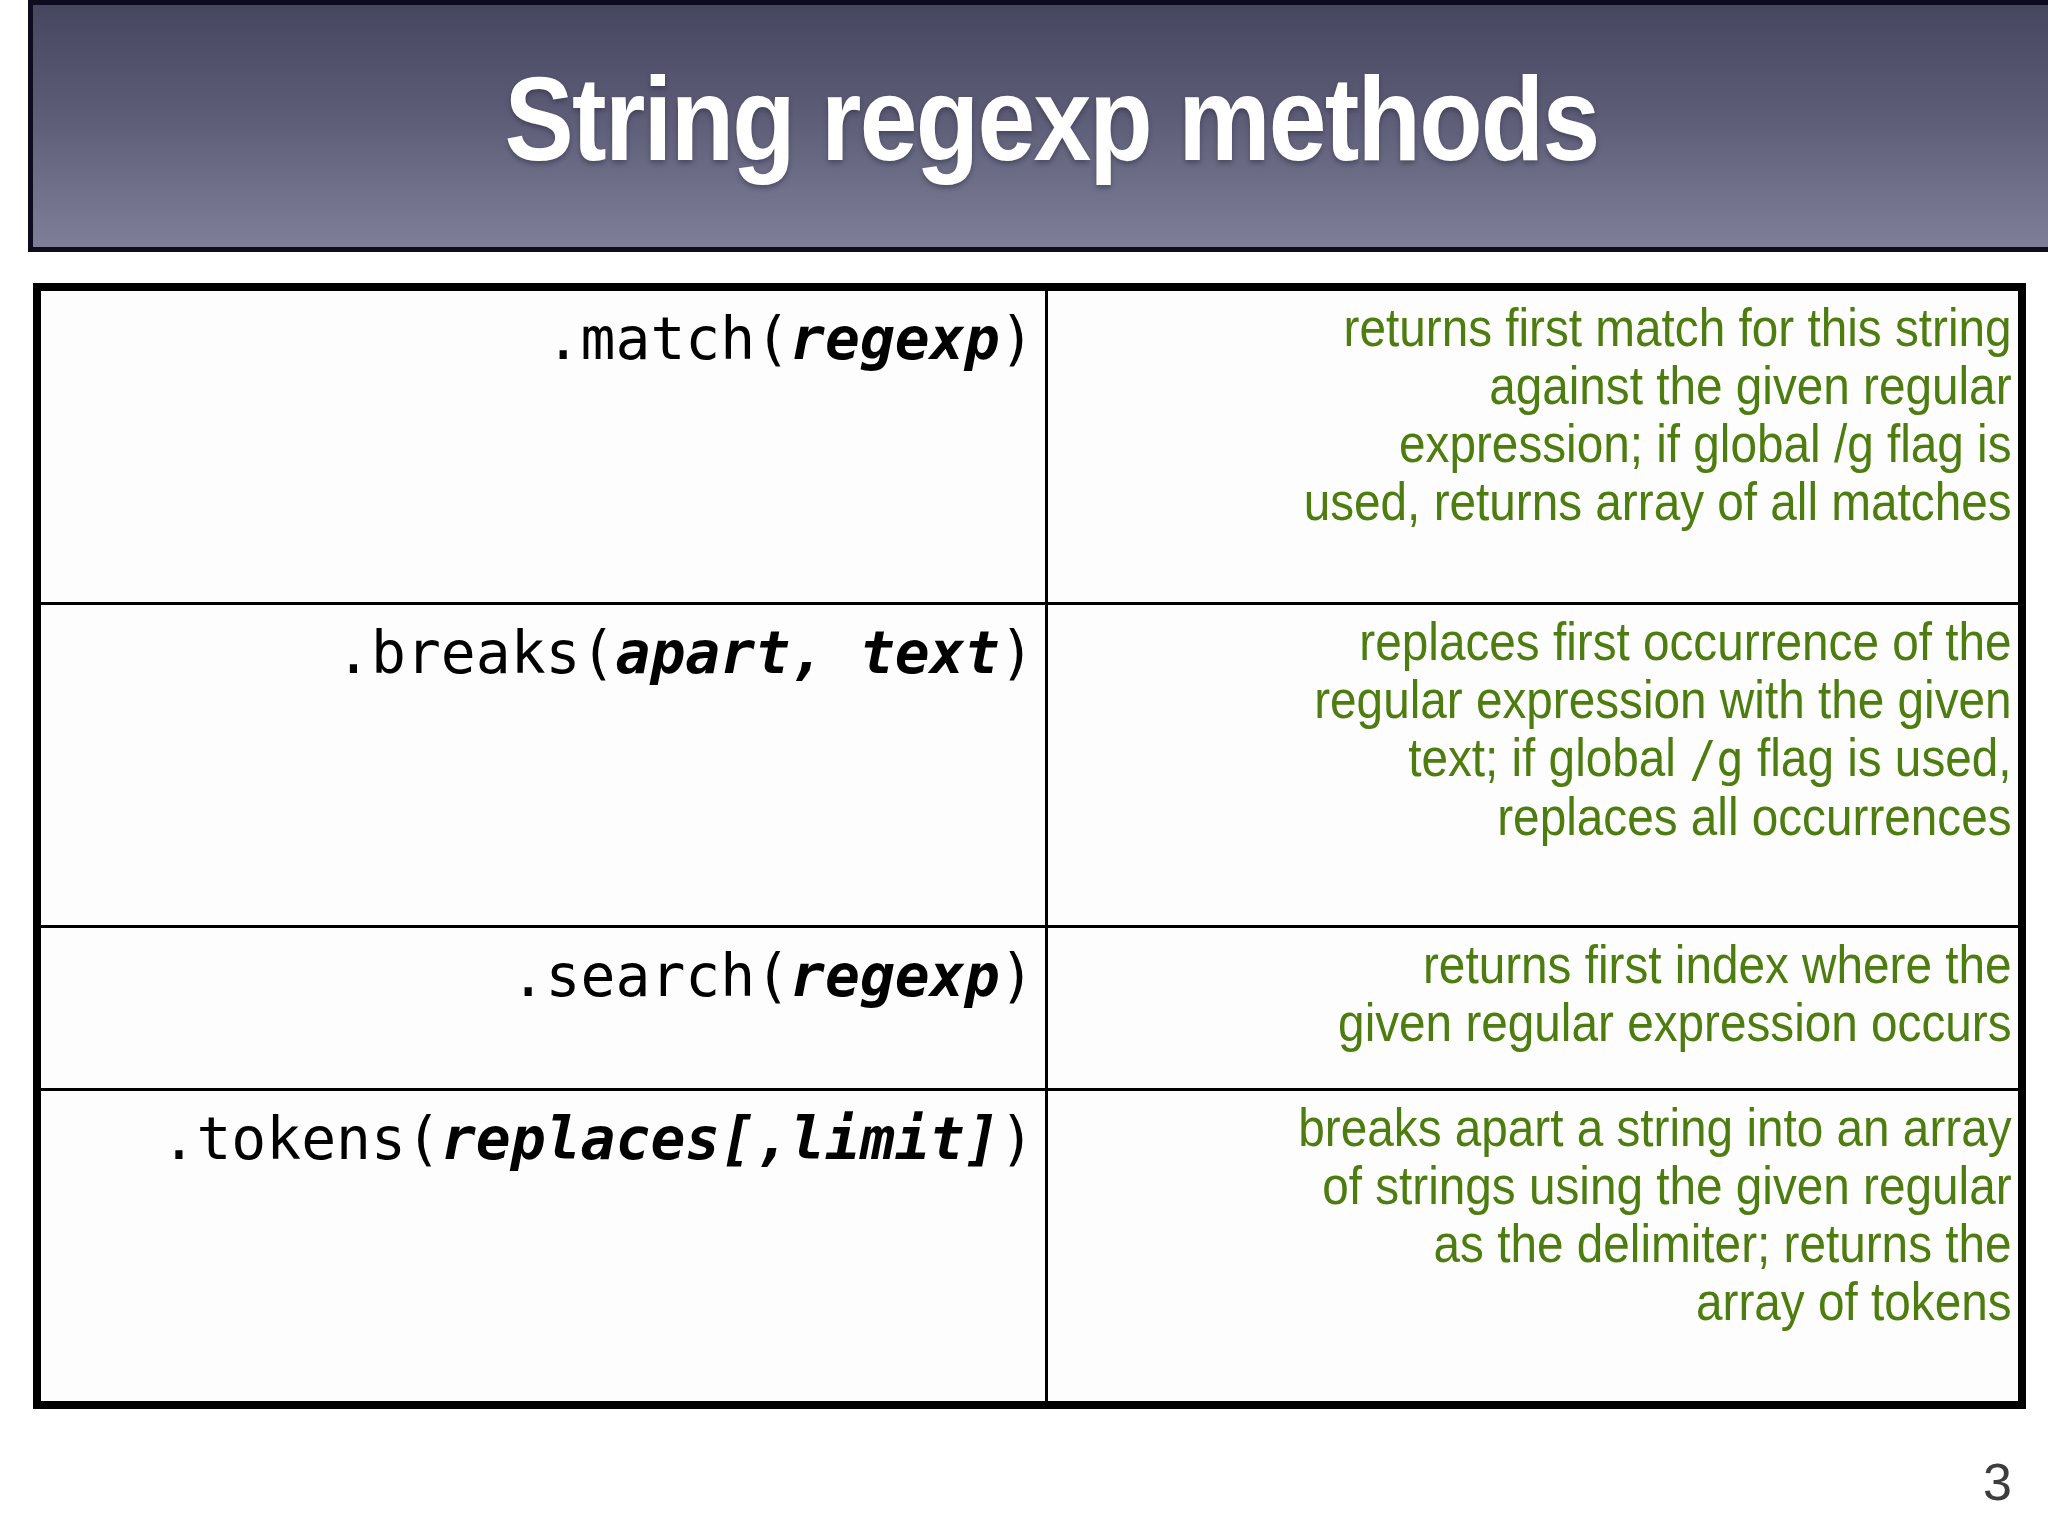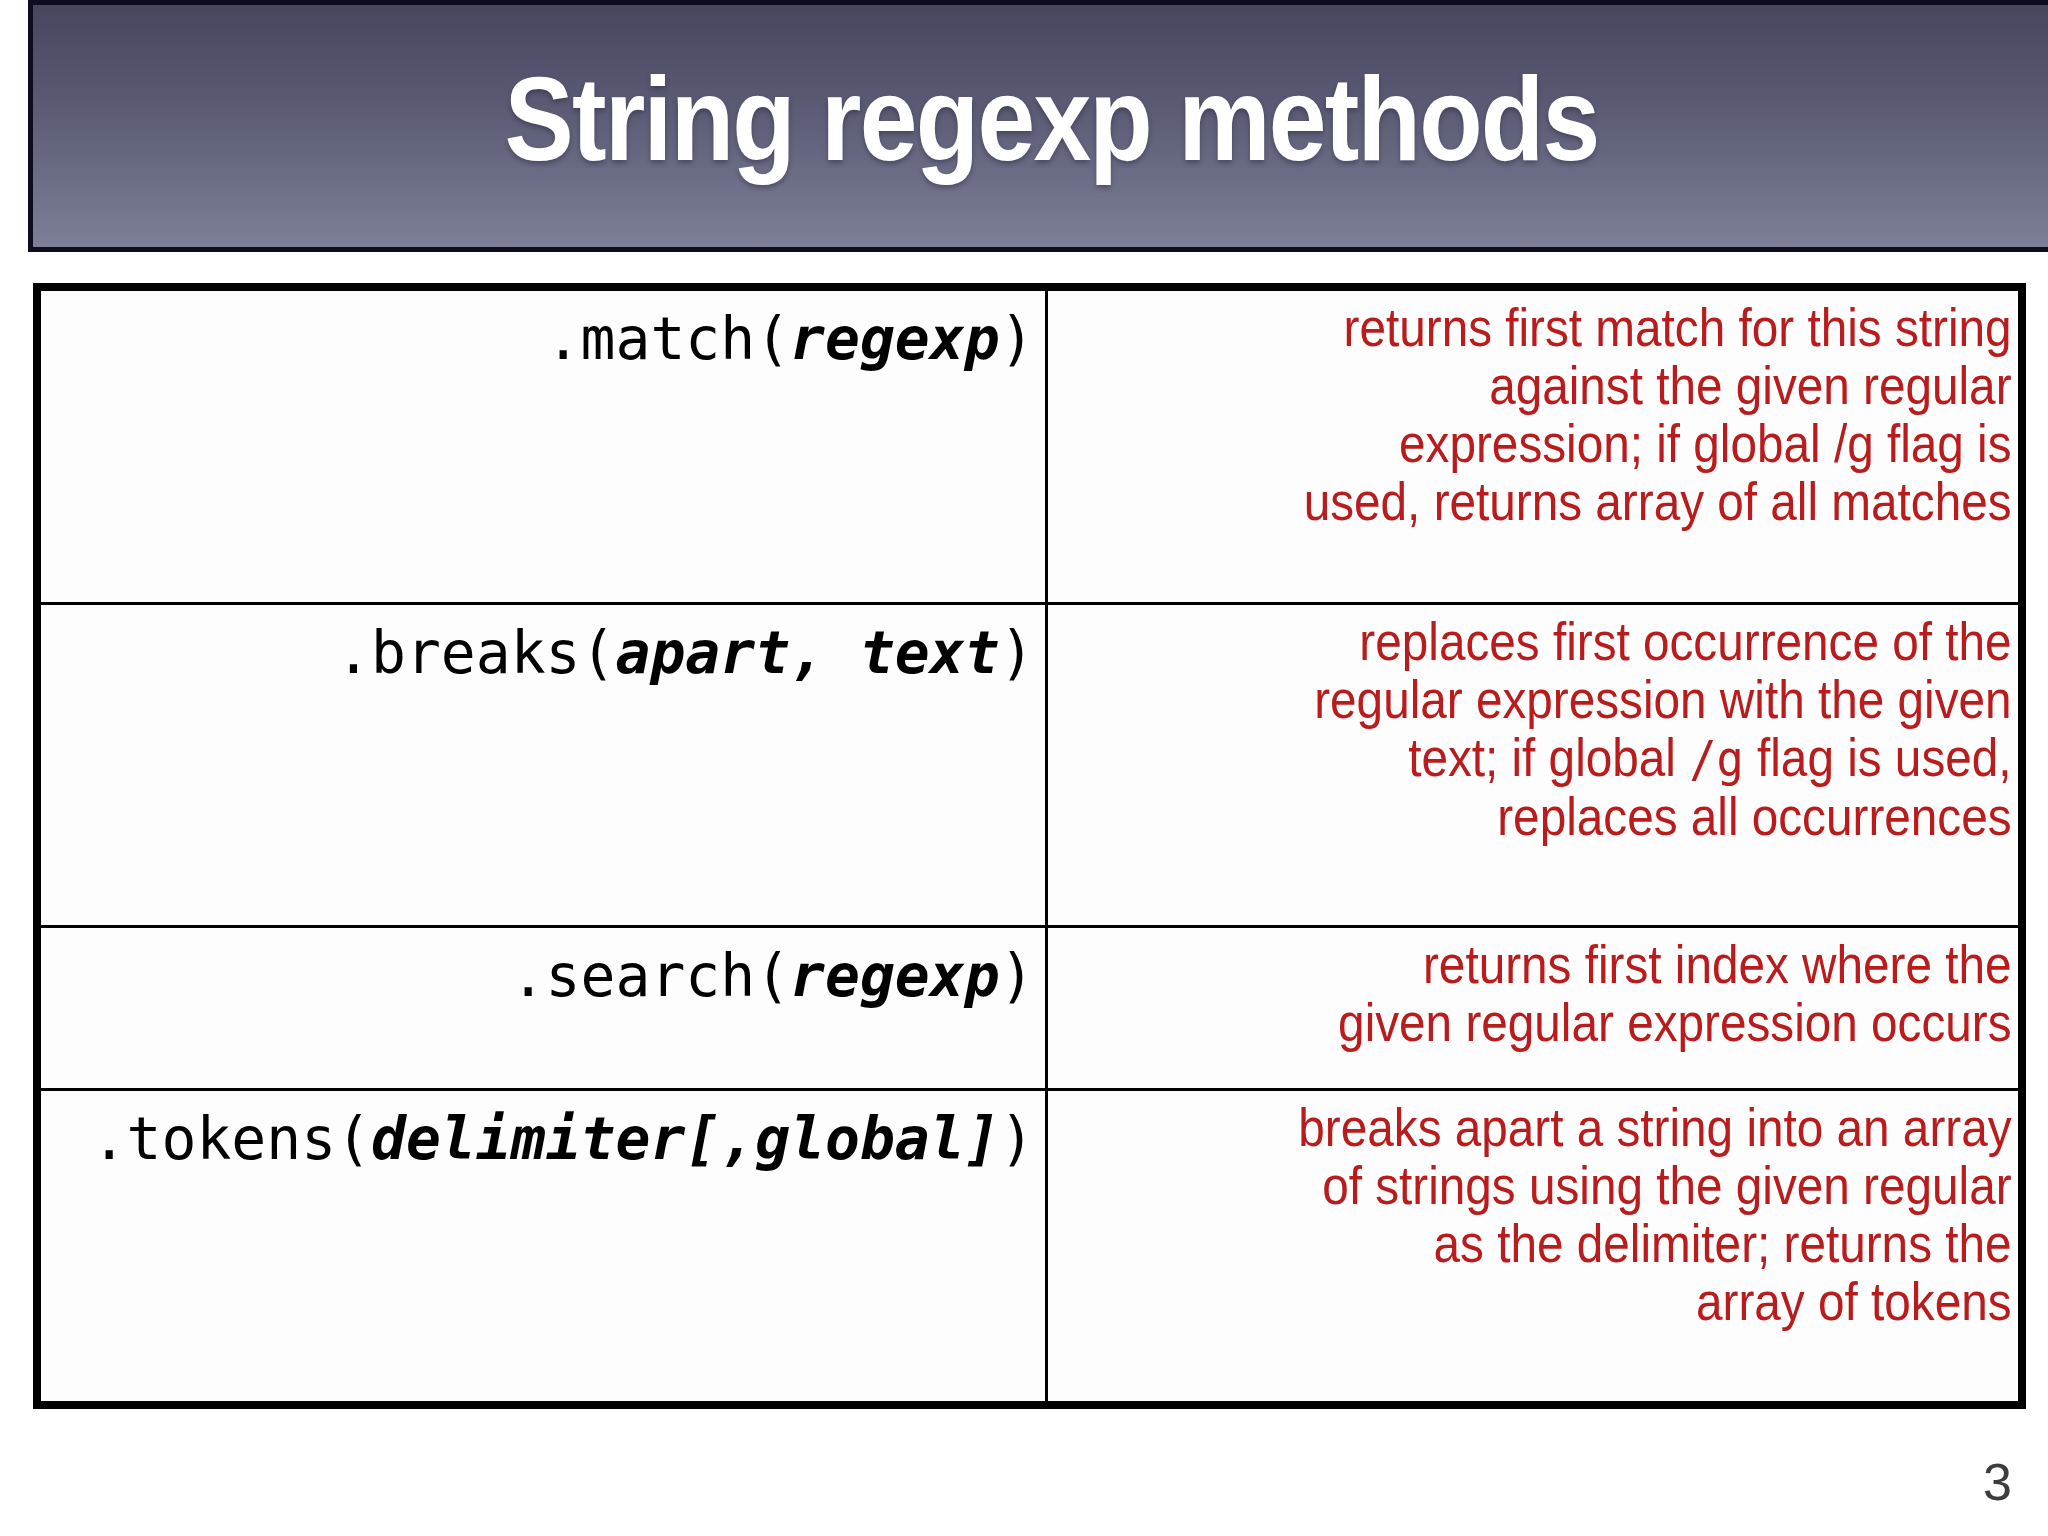--- a/index.html
+++ b/index.html
@@ -65,21 +65,21 @@
     width:1009px;
     padding:14px 10px 0 42px;
     font-family:"DejaVu Sans Mono", monospace;
     font-size:58px;
     white-space:pre;
     color:#000;
   }
   td.description-cell{
     width:976px;
     padding:8px 6px 0 20px;
-    color:#b91c1c;
+    color:#4d7c0f;
   }
   .desc-inner{
     font-family:"Liberation Sans", sans-serif;
     font-size:53px;
     line-height:58px;
     white-space:pre-line;
     transform:scaleX(0.9);
     transform-origin:left top;
     width:111%;
   }
@@ -129,21 +129,21 @@
           </td>
         </tr>
         <tr class="row-3">
           <td class="method-cell"><span class="seg-code">.search(</span><span class="seg-arg">regexp</span><span class="seg-code">)</span></td>
           <td class="description-cell">
             <div class="desc-inner"><span class="seg-text">returns first index where the
 given regular expression occurs</span></div>
           </td>
         </tr>
         <tr class="row-4">
-          <td class="method-cell"><span class="seg-code">.tokens(</span><span class="seg-arg">delimiter[,global]</span><span class="seg-code">)</span></td>
+          <td class="method-cell"><span class="seg-code">.tokens(</span><span class="seg-arg">replaces[,limit]</span><span class="seg-code">)</span></td>
           <td class="description-cell">
             <div class="desc-inner"><span class="seg-text">breaks apart a string into an array
 of strings using the given regular
 as the delimiter; returns the
 array of tokens</span></div>
           </td>
         </tr>
       </tbody>
   </table>
 

